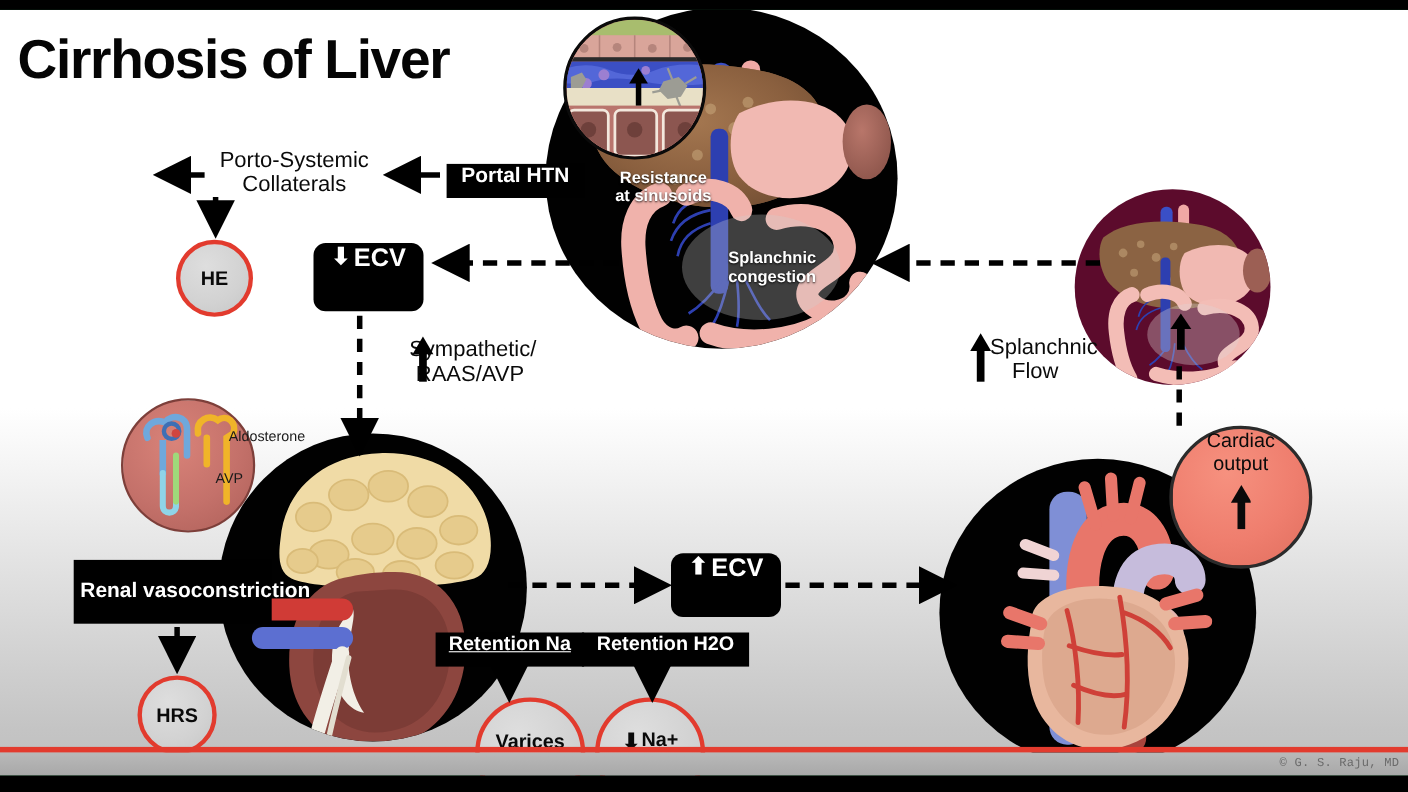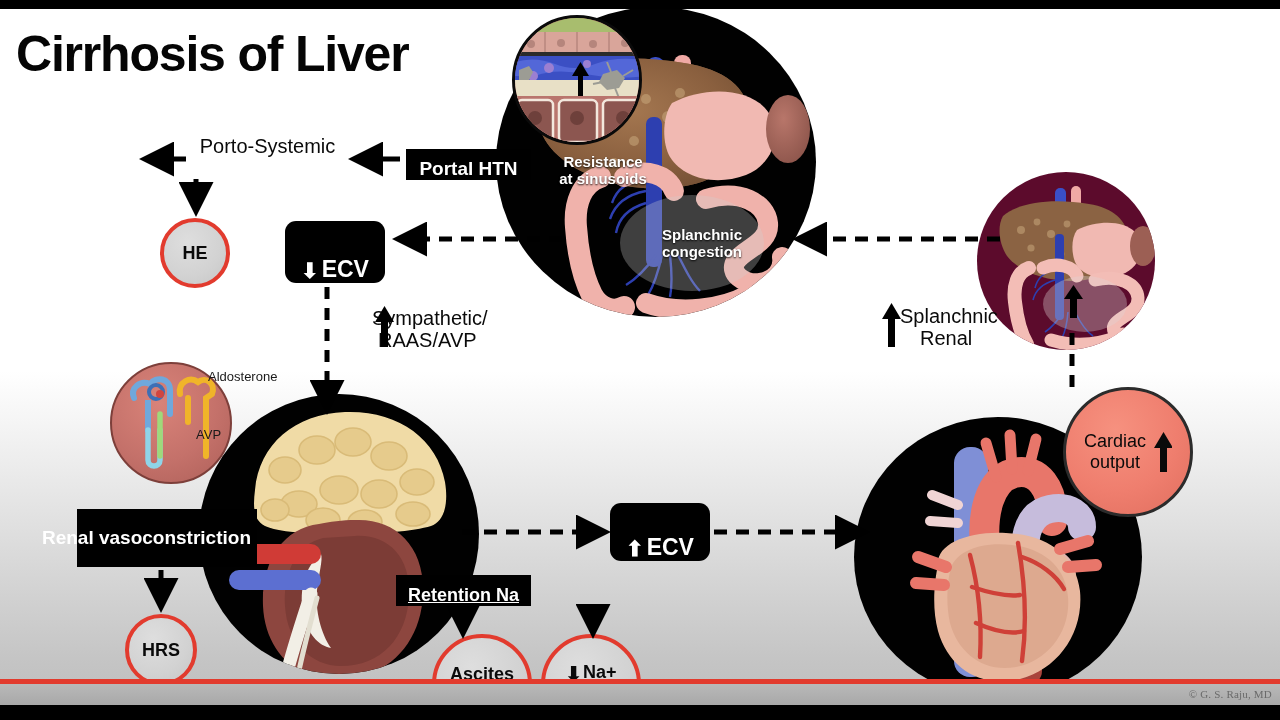--- a/index.html
+++ b/index.html
@@ -32,21 +32,21 @@
     position:absolute; left:0; top:670px; width:1280px; height:5px;
     background:#e23b2e; z-index:40;
   }
   .gray-foot {
     position:absolute; left:0; top:675px; width:1280px; height:21px;
     background:linear-gradient(to bottom,#b9b9b9,#a8a8a8); z-index:39;
   }
   .copyright {
     position:absolute; right:8px; top:679px; z-index:45;
     font-size:11px; color:#6a6a6a; letter-spacing:.2px;
-    font-family:Liberation Serif, serif;
+    font-family:Liberation Mono, monospace;
   }
 
   
   .title {
     position:absolute; left:16px; top:16px; z-index:30;
     font-size:50px; font-weight:bold; color:#050505;
     letter-spacing:-1.2px; font-family:"Liberation Sans", sans-serif;
   }
 
   
@@ -54,21 +54,21 @@
     position:absolute; border-radius:50%;
     background:radial-gradient(circle at 38% 32%, #dedede 0%, #d2d2d2 60%, #c6c6c6 100%);
     border:4px solid #e23b2e;
     display:flex; align-items:center; justify-content:center;
     color:#0a0a0a; font-weight:bold; z-index:25;
   }
 
   
   .blackbox {
     position:absolute; background:#000; color:#fff;
-    display:flex; align-items:flex-end; justify-content:center;
+    display:flex; align-items:flex-start; justify-content:center;
     font-weight:bold; z-index:28; white-space:nowrap;
   }
   .bb-round { border-radius:11px; }
 
   
   .plabel {
     position:absolute; color:#0a0a0a; z-index:26;
     text-align:center; line-height:1.12; font-weight:normal;
   }
 
@@ -91,22 +91,23 @@
     background:radial-gradient(circle at 40% 33%, #d98379 0%, #c4716a 55%, #ad5f58 100%);
     border:2px solid #7d3f3a;
   }
   .nlabel { position:absolute; color:#1a1a1a; z-index:20; font-size:13px; }
 
   
   .cardiac {
     position:absolute; border-radius:50%; z-index:24;
     background:radial-gradient(circle at 40% 32%, #f6917f 0%, #ef7e6e 55%, #e06e5e 100%);
     border:3px solid #2b2b2b;
-    display:flex; align-items:center; justify-content:center; gap:8px;
+    display:flex; align-items:center; gap:8px;
     color:#0a0a0a;
+    flex-direction:column;
   }
 
   .up-arrow-glyph, .dn-arrow-glyph { display:inline-block; font-weight:bold; }
 </style>
 </head>
 <body>
 
 <div id="stage">
 
   <div class="bar-top"></div>
@@ -328,21 +329,21 @@
         <path d="M22 34 C18 24 28 16 38 20 C44 12 58 14 58 26 L58 50" stroke="#6fa8dc" stroke-width="6" fill="none" stroke-linecap="round"></path>
         <circle cx="44" cy="28" r="7" fill="none" stroke="#3d6fb5" stroke-width="4"></circle>
         <circle cx="48" cy="30" r="4" fill="#d0453f"></circle>
         <path d="M36 36 L36 68" stroke="#6fa8dc" stroke-width="6" fill="none"></path>
         <path d="M36 66 L36 96 C36 104 48 104 48 96 L48 66" stroke="#8fd4e8" stroke-width="5.5" fill="none" stroke-linecap="round"></path>
         <path d="M48 50 L48 92" stroke="#9fd97a" stroke-width="5.5" fill="none" stroke-linecap="round"></path>
         <path d="M68 30 C66 18 78 12 86 18 C94 12 104 20 100 30 L94 34 L94 92" stroke="#f0b429" stroke-width="6" fill="none" stroke-linecap="round"></path>
         <path d="M76 34 L76 58" stroke="#f0b429" stroke-width="6" fill="none" stroke-linecap="round"></path>
       </svg>
     </div>
-    <div class="nlabel" style="left:208px; top:360px;">Aldosterone</div>
+    <div class="nlabel" style="left:208px; top:380px;">Aldosterone</div>
     <div class="nlabel" style="left:196px; top:418px;">AVP</div>
 
     <div class="illus illus-black" style="left:854px; top:408px; width:288px; height:280px;">
       <svg viewBox="0 0 288 280" width="288" height="280">
         <rect x="100" y="30" width="34" height="230" rx="16" fill="#7f8fd6"></rect>
         <rect x="154" y="196" width="34" height="72" rx="14" fill="#a8443c"></rect>
 
         <path d="M132 140 C126 96 136 62 160 56 C184 50 200 72 198 104" stroke="#e8766a" stroke-width="30" fill="none" stroke-linecap="round"></path>
         <g stroke="#e8766a" stroke-width="11" stroke-linecap="round">
           <line x1="142" y1="60" x2="132" y2="26"></line>
@@ -385,63 +386,67 @@
 
     <div class="ocircle" style="left:160px; top:209px; width:70px; height:70px; font-size:18px;">
       <span>HE</span>
     </div>
 
     <div class="ocircle" style="left:125px; top:605px; width:72px; height:72px; font-size:18px;">
       <span>HRS</span>
     </div>
 
     <div class="ocircle" style="left:432px; top:625px; width:100px; height:100px; font-size:18px; align-items:flex-start; padding-top:26px;">
-      <span>Ascites</span>
+      <span>Varices</span>
     </div>
 
     <div class="ocircle" style="left:541px; top:625px; width:100px; height:100px; font-size:18px; align-items:flex-start; padding-top:24px;">
       <span class="dn-arrow-glyph" style="font-size:20px; margin-right:1px;">⬇</span>
       <span>Na+</span>
     </div>
 
     <div class="blackbox" style="left:406px; top:140px; width:125px; height:31px; font-size:19px;">
       <span>Portal HTN</span>
     </div>
 
     <div class="blackbox bb-round" style="left:285px; top:212px; width:100px; height:62px; font-size:23px; gap:3px;">
       <span class="dn-arrow-glyph" style="font-size:21px;">⬇</span>
       <span>ECV</span>
     </div>
 
-    <div class="blackbox" style="left:77px; top:500px; width:180px; height:58px; font-size:19px; flex-direction:column; line-height:1.14;">
+    <div class="blackbox" style="left:67px; top:500px; width:180px; height:58px; font-size:19px; flex-direction:column; line-height:1.14;">
       <span style="text-align:center; padding:0 6px;">Renal vasoconstriction</span>
     </div>
 
     <div class="blackbox bb-round" style="left:610px; top:494px; width:100px; height:58px; font-size:23px; gap:3px;">
       <span class="up-arrow-glyph" style="font-size:21px;">⬆</span>
       <span>ECV</span>
     </div>
 
     <div class="blackbox" style="left:396px; top:566px; width:135px; height:31px; font-size:18px;text-decoration:underline;">
       <span>Retention Na</span>
     </div>
 
+    <div class="blackbox" style="left:529px; top:566px; width:152px; height:31px; font-size:18px;">
+      <span>Retention H2O</span>
+    </div>
 
     <div class="plabel" style="left:185px; top:126px; width:165px; font-size:20px;">
       <div>Porto-Systemic</div>
+      <div>Collaterals</div>
     </div>
 
     <div class="plabel" style="left:372px; top:298px; width:150px; font-size:20px; text-align:left;">
       <div>Sympathetic/</div>
       <div style="padding-left:6px;">RAAS/AVP</div>
     </div>
 
     <div class="plabel" style="left:900px; top:296px; width:124px; font-size:20px; text-align:left;">
       <div>Splanchnic</div>
-      <div style="padding-left:20px;">Renal</div>
+      <div style="padding-left:20px;">Flow</div>
     </div>
 
     <div class="cardiac" style="left:1063px; top:378px; width:130px; height:130px; font-size:18px;">
       <span style="text-align:center; line-height:1.15;">
         <span style="display:block;">Cardiac</span>
         <span style="display:block;">output</span>
       </span>
       <svg width="18" height="44">
         <rect x="6" y="14" width="7" height="28" fill="#0a0a0a"></rect>
         <polygon points="9.5,2 0,18 19,18" fill="#0a0a0a"></polygon>

